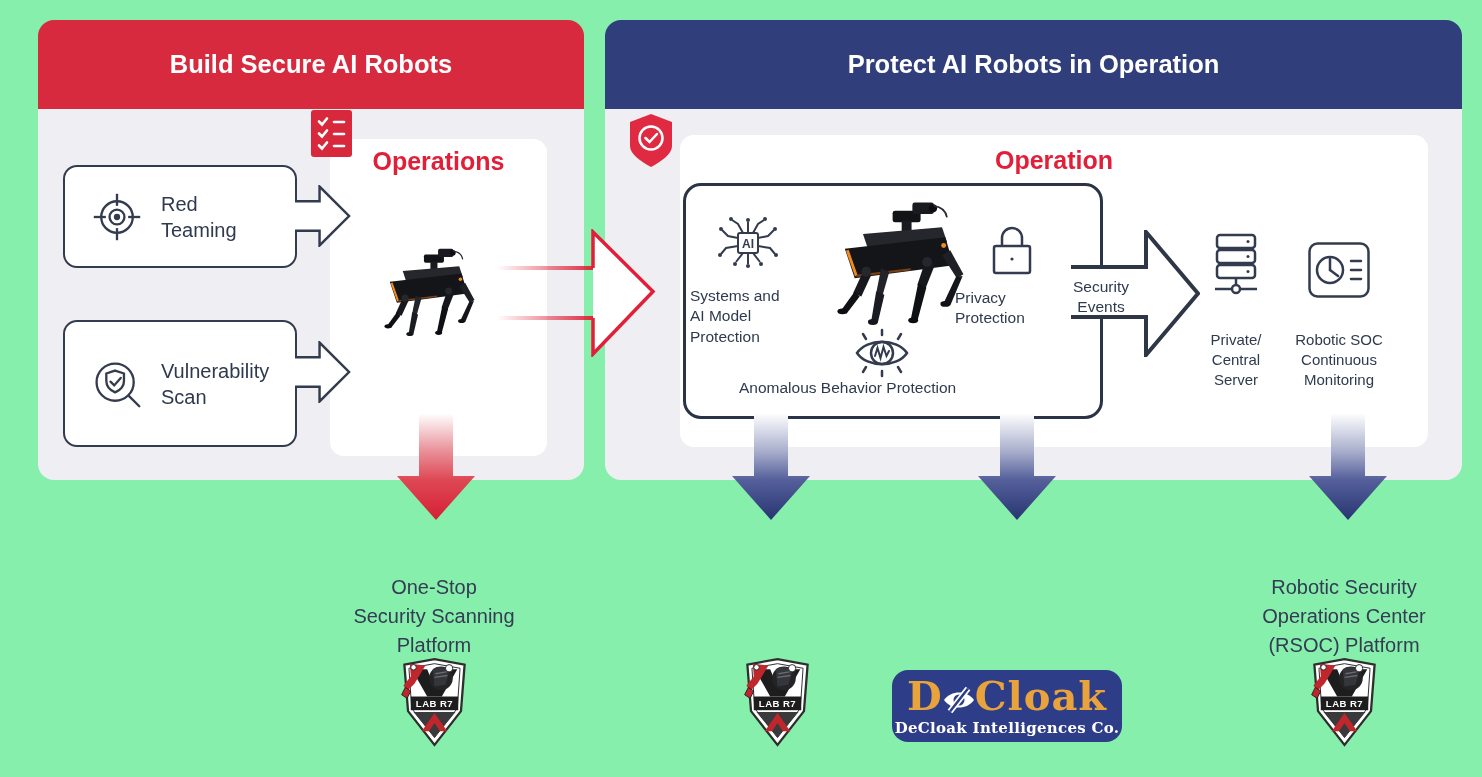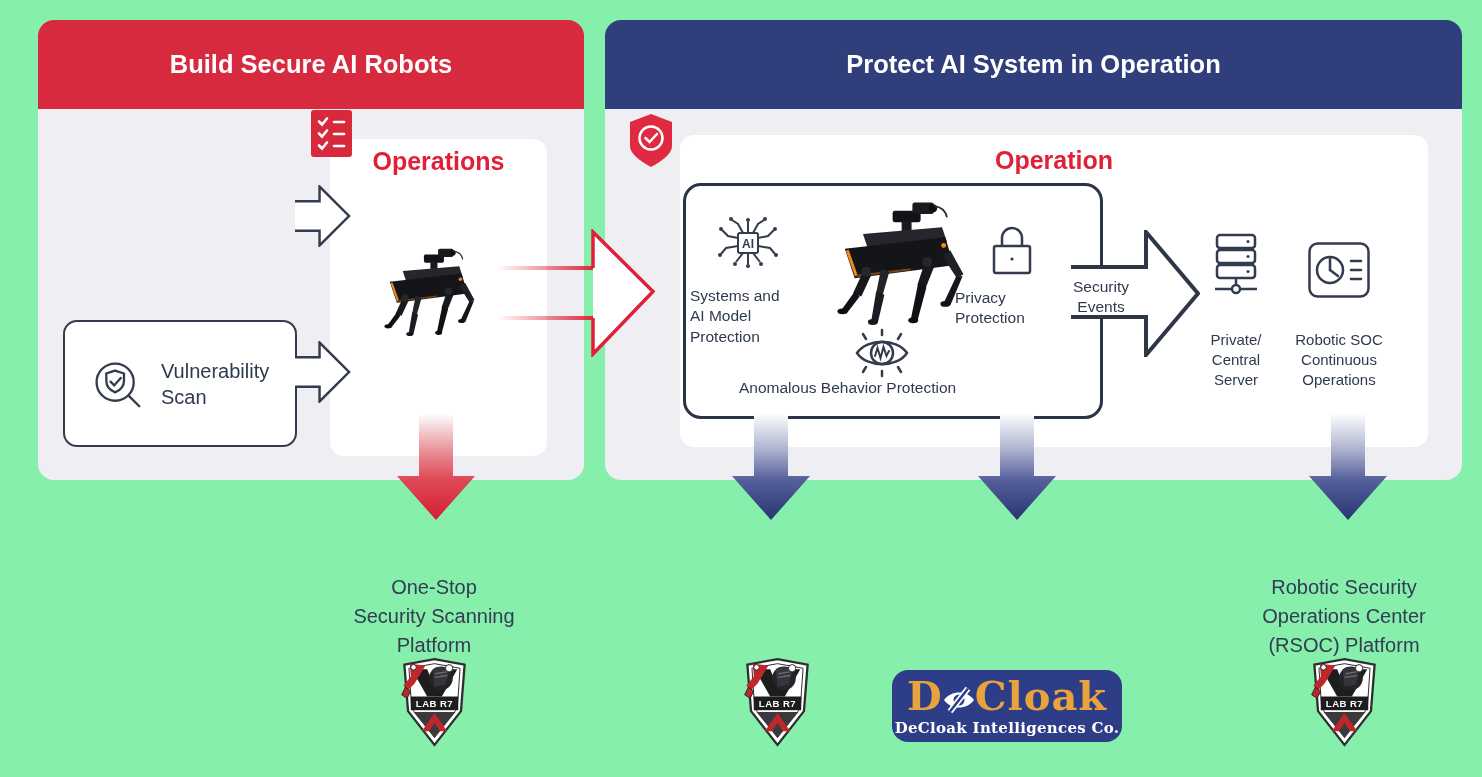--- a/index.html
+++ b/index.html
@@ -134,20 +134,35 @@
     </g>
   </svg>
 
   <div class="abs card dev-card"></div>
   <div class="abs stage-title dev-title">Operations</div>
 
   <svg class="abs" style="left:372px;top:244px;z-index:3" width="118" height="100">
     <use href="#robodog" width="118" height="100"></use>
   </svg>
 
+  <div class="abs inbox inbox-1">
+    <svg width="52" height="52" viewBox="0 0 56 56">
+      <g stroke="#333B4E" stroke-width="2.5" fill="none">
+        <circle cx="28" cy="28" r="17"></circle>
+          <circle cx="28" cy="28" r="8"></circle>
+        <line x1="28" y1="3" x2="28" y2="16"></line>
+          <line x1="28" y1="40" x2="28" y2="53"></line>
+        <line x1="3" y1="28" x2="16" y2="28"></line>
+          <line x1="40" y1="28" x2="53" y2="28"></line>
+      </g>
+      <circle cx="28" cy="28" r="3.4" fill="#333B4E"></circle>
+    </svg>
+    <div class="ml">Red
+Teaming</div>
+  </div>
   <svg class="abs inarrow" style="left:294px;top:185px" width="57" height="62">
       <use href="#inarrow" width="57" height="62"></use>
     </svg>
 
   <div class="abs inbox inbox-2">
     <svg width="52" height="52" viewBox="0 0 56 56">
       <g stroke="#333B4E" stroke-width="2.5" fill="none" stroke-linecap="round">
         <circle cx="26" cy="26" r="20"></circle>
         <line x1="41" y1="41" x2="52" y2="52"></line>
         <path d="M26,13.5 l9.5,3.2 v8 c0,6.3 -4.2,10 -9.5,12.3 c-5.3,-2.3 -9.5,-6 -9.5,-12.3 v-8 Z"></path>
@@ -166,21 +181,21 @@
   <svg class="abs" style="left:590px;top:229px;z-index:4" width="66" height="128" viewBox="0 0 66 128">
     <path d="M3,3 L63,62.5 L3,125 Z" fill="#fff"></path>
     <path d="M3,39 V3 L63,62.5 L3,125 V89" fill="none" stroke="#E21F38" stroke-width="3.5" stroke-linejoin="miter"></path>
   </svg>
 
   <svg class="abs downarrow" style="left:397px;top:414px" width="78" height="106" viewBox="0 0 78 106">
     <path d="M22,0 V62 H0 L39,106 L78,62 H56 V0 Z" fill="url(#gradR)"></path>
   </svg>
 
   <div class="abs hdr hdr-right center">
-    <span>Protect AI System in Operation</span>
+    <span>Protect AI Robots in Operation</span>
   </div>
   <div class="abs pbody pbody-right"></div>
 
   <svg class="abs icon" style="left:628px;top:112px" width="46" height="57" viewBox="0 0 46 57">
     <path d="M23,2 L44,10 V34 C44,42 34,49 23,55 C12,49 2,42 2,34 V10 Z" fill="#E02A42"></path>
     <circle cx="23" cy="26" r="11.5" stroke="#fff" stroke-width="2.5" fill="none"></circle>
     <polyline points="17.5,26 21.5,30 29,22" stroke="#fff" stroke-width="2.5" fill="none" stroke-linecap="round"></polyline>
   </svg>
 
   <div class="abs card op-card"></div>
@@ -282,21 +297,21 @@
       <circle cx="22" cy="28" r="13"></circle>
       <line x1="22" y1="28" x2="22" y2="17"></line>
         <line x1="22" y1="28" x2="30" y2="34"></line>
       <line x1="43" y1="19" x2="53" y2="19"></line>
         <line x1="43" y1="28" x2="53" y2="28"></line>
         <line x1="43" y1="37" x2="53" y2="37"></line>
     </g>
   </svg>
   <div class="abs slabel ml" style="left:1289px;top:330px;width:100px">Robotic SOC
 Continuous
-Operations</div>
+Monitoring</div>
 
   <svg class="abs downarrow" style="left:732px;top:414px" width="78" height="106" viewBox="0 0 78 106">
     <path d="M22,0 V62 H0 L39,106 L78,62 H56 V0 Z" fill="url(#gradB)"></path>
   </svg>
   <svg class="abs downarrow" style="left:978px;top:414px" width="78" height="106" viewBox="0 0 78 106">
     <path d="M22,0 V62 H0 L39,106 L78,62 H56 V0 Z" fill="url(#gradB)"></path>
   </svg>
   <svg class="abs downarrow" style="left:1309px;top:414px" width="78" height="106" viewBox="0 0 78 106">
     <path d="M22,0 V62 H0 L39,106 L78,62 H56 V0 Z" fill="url(#gradB)"></path>
   </svg>

